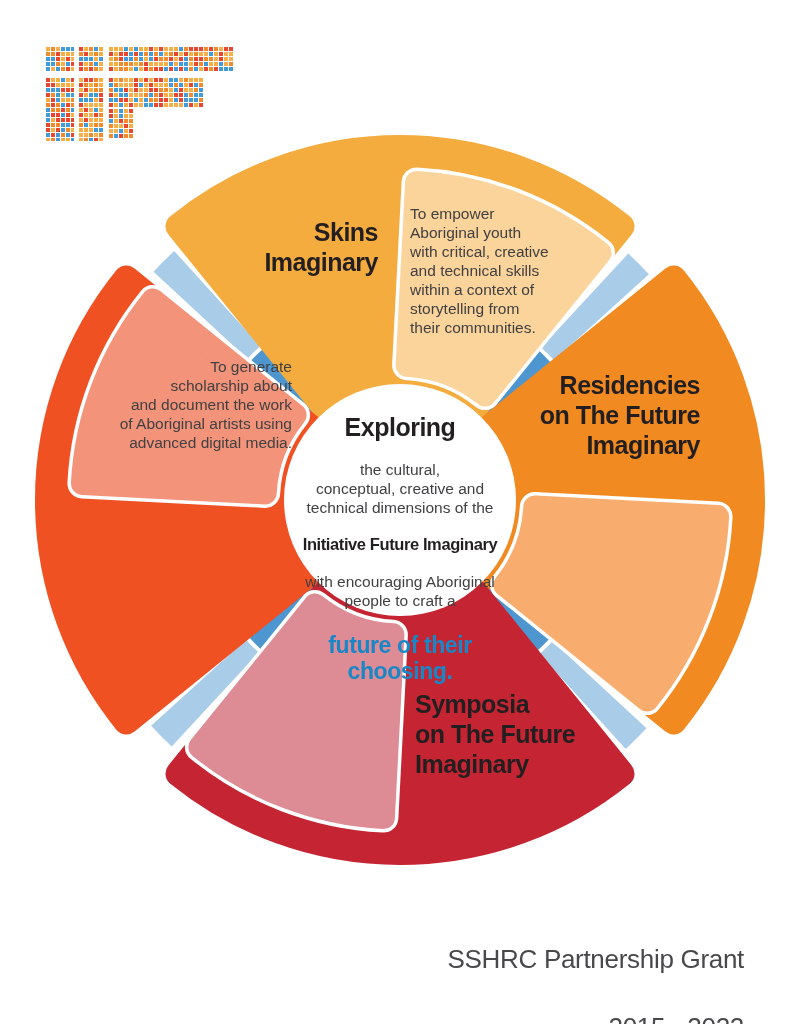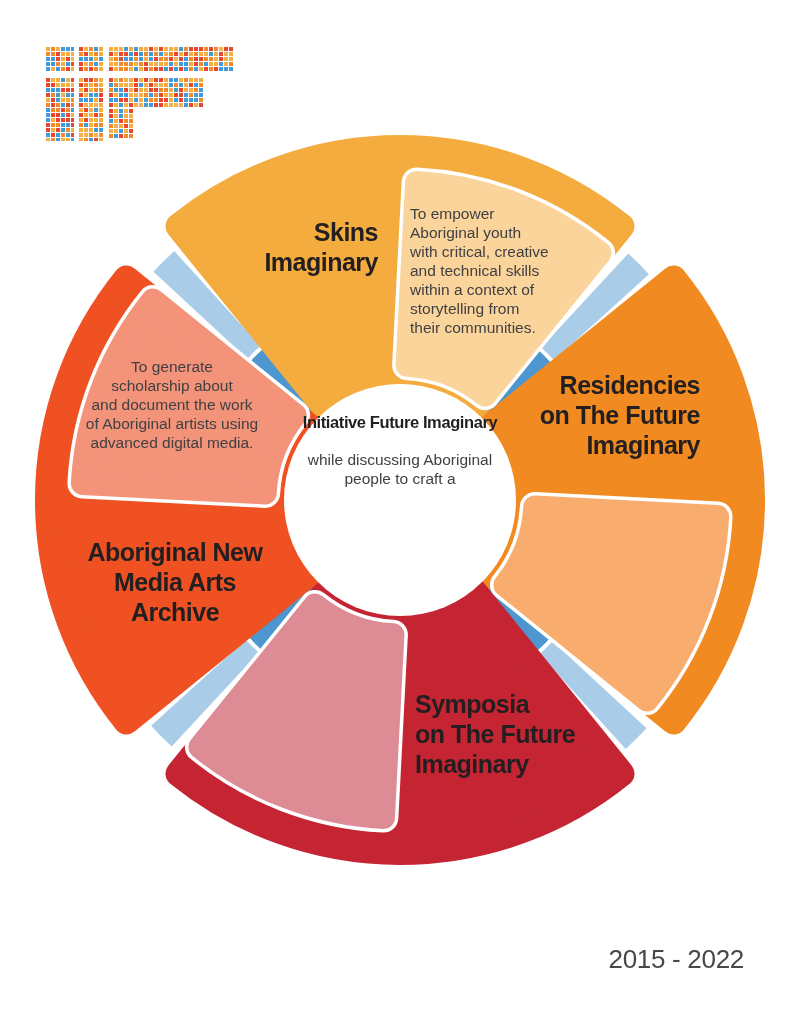--- a/index.html
+++ b/index.html
@@ -17,21 +17,21 @@
     color:#231F20;
   }
   .q-desc{font-size:15.5px;line-height:19px;color:#414042;}
   .skins-title{right:413px;top:217px;text-align:right;}
   .skins-desc{left:410px;top:204px;text-align:left;}
   .residencies-title{right:91px;top:370px;text-align:right;}
   .residencies-desc{left:528px;top:510px;text-align:left;}
   .symposia-title{left:415px;top:689px;text-align:left;}
   .symposia-desc{right:413px;top:665px;text-align:right;}
   .archive-title{left:25px;width:300px;top:537px;text-align:center;}
-  .archive-desc{left:52px;width:240px;top:357px;text-align:center;}
+  .archive-desc{left:52px;width:240px;top:357px;text-align:right;}
   .center-block{
     left:280px;top:395px;width:240px;text-align:center;color:#414042;
   }
   .c-intro{font-size:25px;line-height:29px;font-weight:700;color:#231F20;letter-spacing:-0.5px;}
   .c-body{font-size:15.5px;line-height:19px;white-space:pre-line;}
   .c-strong{font-size:16.5px;line-height:19px;font-weight:700;color:#231F20;letter-spacing:-0.4px;}
   .c-accent{font-size:23px;line-height:26px;font-weight:700;margin-top:4px;letter-spacing:-0.4px;}
   .footer-left{
     left:42px;top:905px;font-size:29px;line-height:36px;font-weight:700;
     color:#231F20;letter-spacing:-0.5px;
@@ -555,40 +555,44 @@
     </svg>
 
   <div class="txt q-title skins-title">Skins
 Imaginary</div>
   <div class="txt q-title residencies-title">Residencies
 on The Future
 Imaginary</div>
   <div class="txt q-title symposia-title">Symposia
 on The Future
 Imaginary</div>
-  <div class="txt q-title archive-title">Aboriginal New
-Media Arts
-Archive</div>
 
   <div class="txt q-desc skins-desc">To empower
 Aboriginal youth
 with critical, creative
 and technical skills
 within a context of
 storytelling from
 their communities.</div>
   <div class="txt q-desc archive-desc">To generate
 scholarship about
 and document the work
 of Aboriginal artists using
 advanced digital media.</div>
 
   <div class="txt center-block">
+    <div class="c-intro">Exploring</div>
+    <div class="c-body">the cultural,
+conceptual, creative and
+technical dimensions of the</div>
     <div class="c-strong">Initiative Future Imaginary</div>
-    <div class="c-body">while discussing Aboriginal
+    <div class="c-body">with encouraging Aboriginal
 people to craft a</div>
+    <div class="c-accent" id="accent-text" style="color: rgb(23, 135, 200);">future of their
+choosing.</div>
   </div>
 
   <div class="txt footer-right">
+    <div>SSHRC Partnership Grant</div>
     <div>2015 - 2022</div>
   </div>
 
 </div>
 
 </body></html>

